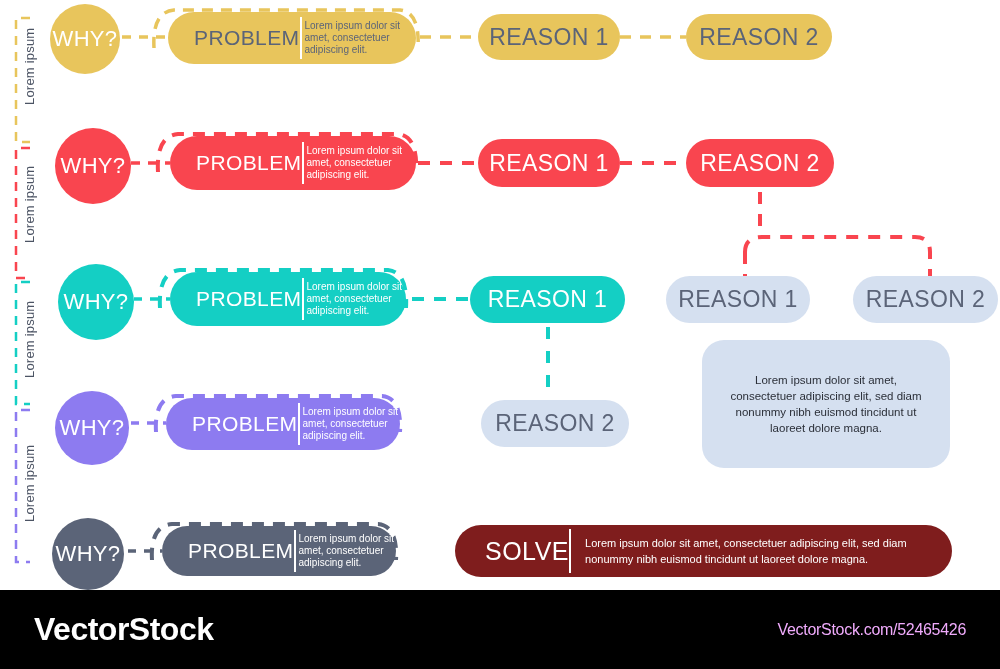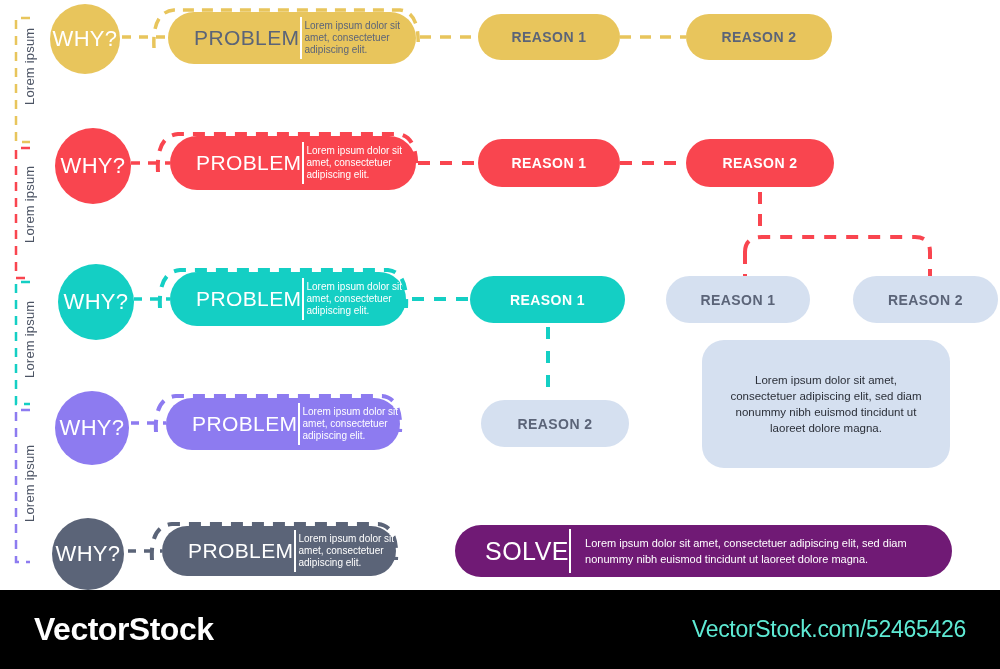--- a/index.html
+++ b/index.html
@@ -71,24 +71,23 @@
     max-width: 160px;
   }
 
   
   .reason {
     position: absolute;
     border-radius: 24px;
     display: flex;
     align-items: center;
     justify-content: center;
-    font-size: 14px;
+    font-size: 23px;
     letter-spacing: .4px;
     white-space: nowrap;
-    font-weight: bold;
   }
 
   
   .note {
     position: absolute;
     border-radius: 22px;
     background: #d5e0f0;
     display: flex;
     align-items: center;
     justify-content: center;
@@ -98,21 +97,21 @@
   .note span {
     font-size: 11.5px;
     line-height: 16px;
     color: #2b2f38;
   }
 
   
   .solve {
     position: absolute;
     border-radius: 27px;
-    background: #701a75;
+    background: #7f1d1d;
     display: flex;
     align-items: center;
     padding-left: 30px;
   }
   .solve .stitle {
     font-size: 25px;
     color: #ffffff;
     letter-spacing: .5px;
   }
   .solve .sdivider {
@@ -139,22 +138,22 @@
     justify-content: space-between;
     padding: 12px 34px;
   }
   #footer .brand {
     color: #ffffff;
     font-size: 32px;
     font-weight: bold;
     letter-spacing: -.5px;
   }
   #footer .url {
-    color: #5eead4;
-    font-size: 23px;
+    color: #f0abfc;
+    font-size: 16px;
     letter-spacing: -.3px;
   }
 </style>
 </head>
 <body>
 
 <div id="canvas">
 
   <svg id="wires" viewBox="0 0 1000 669">
 

